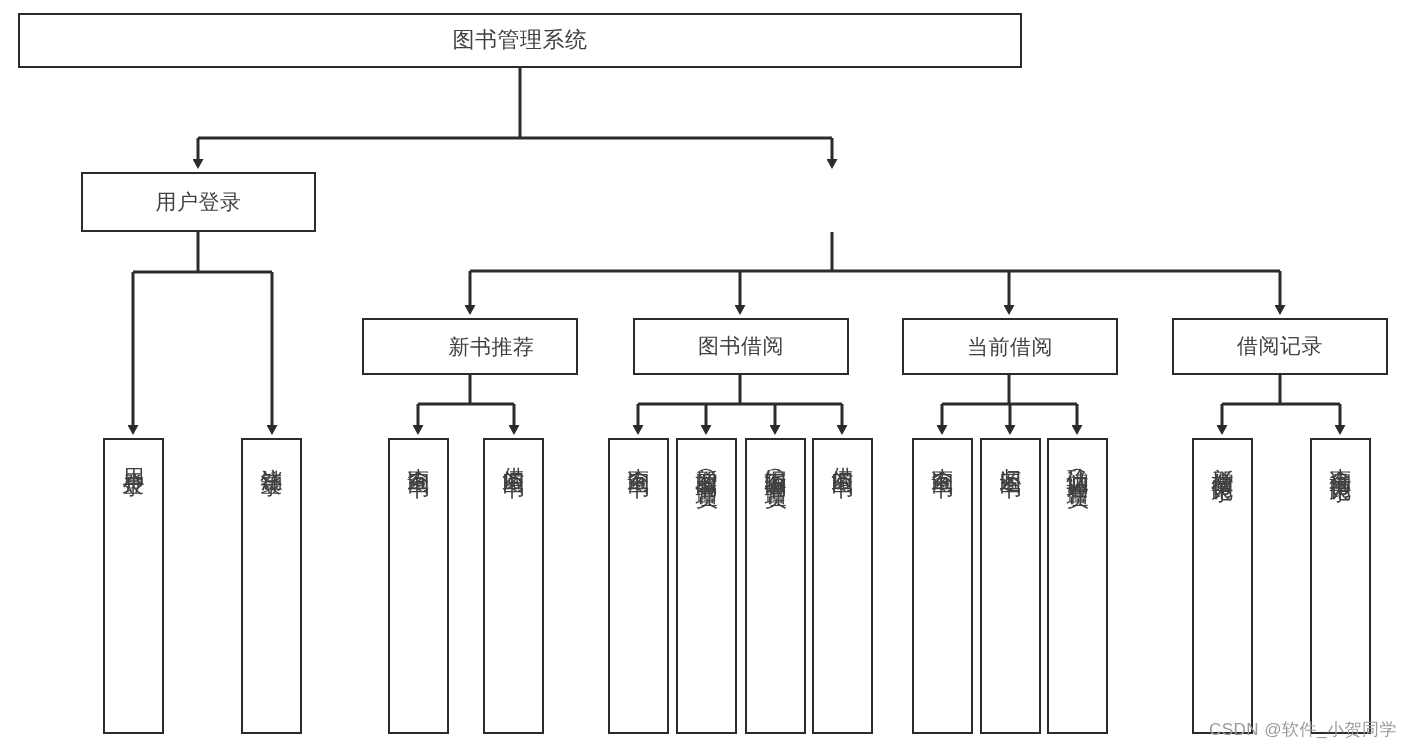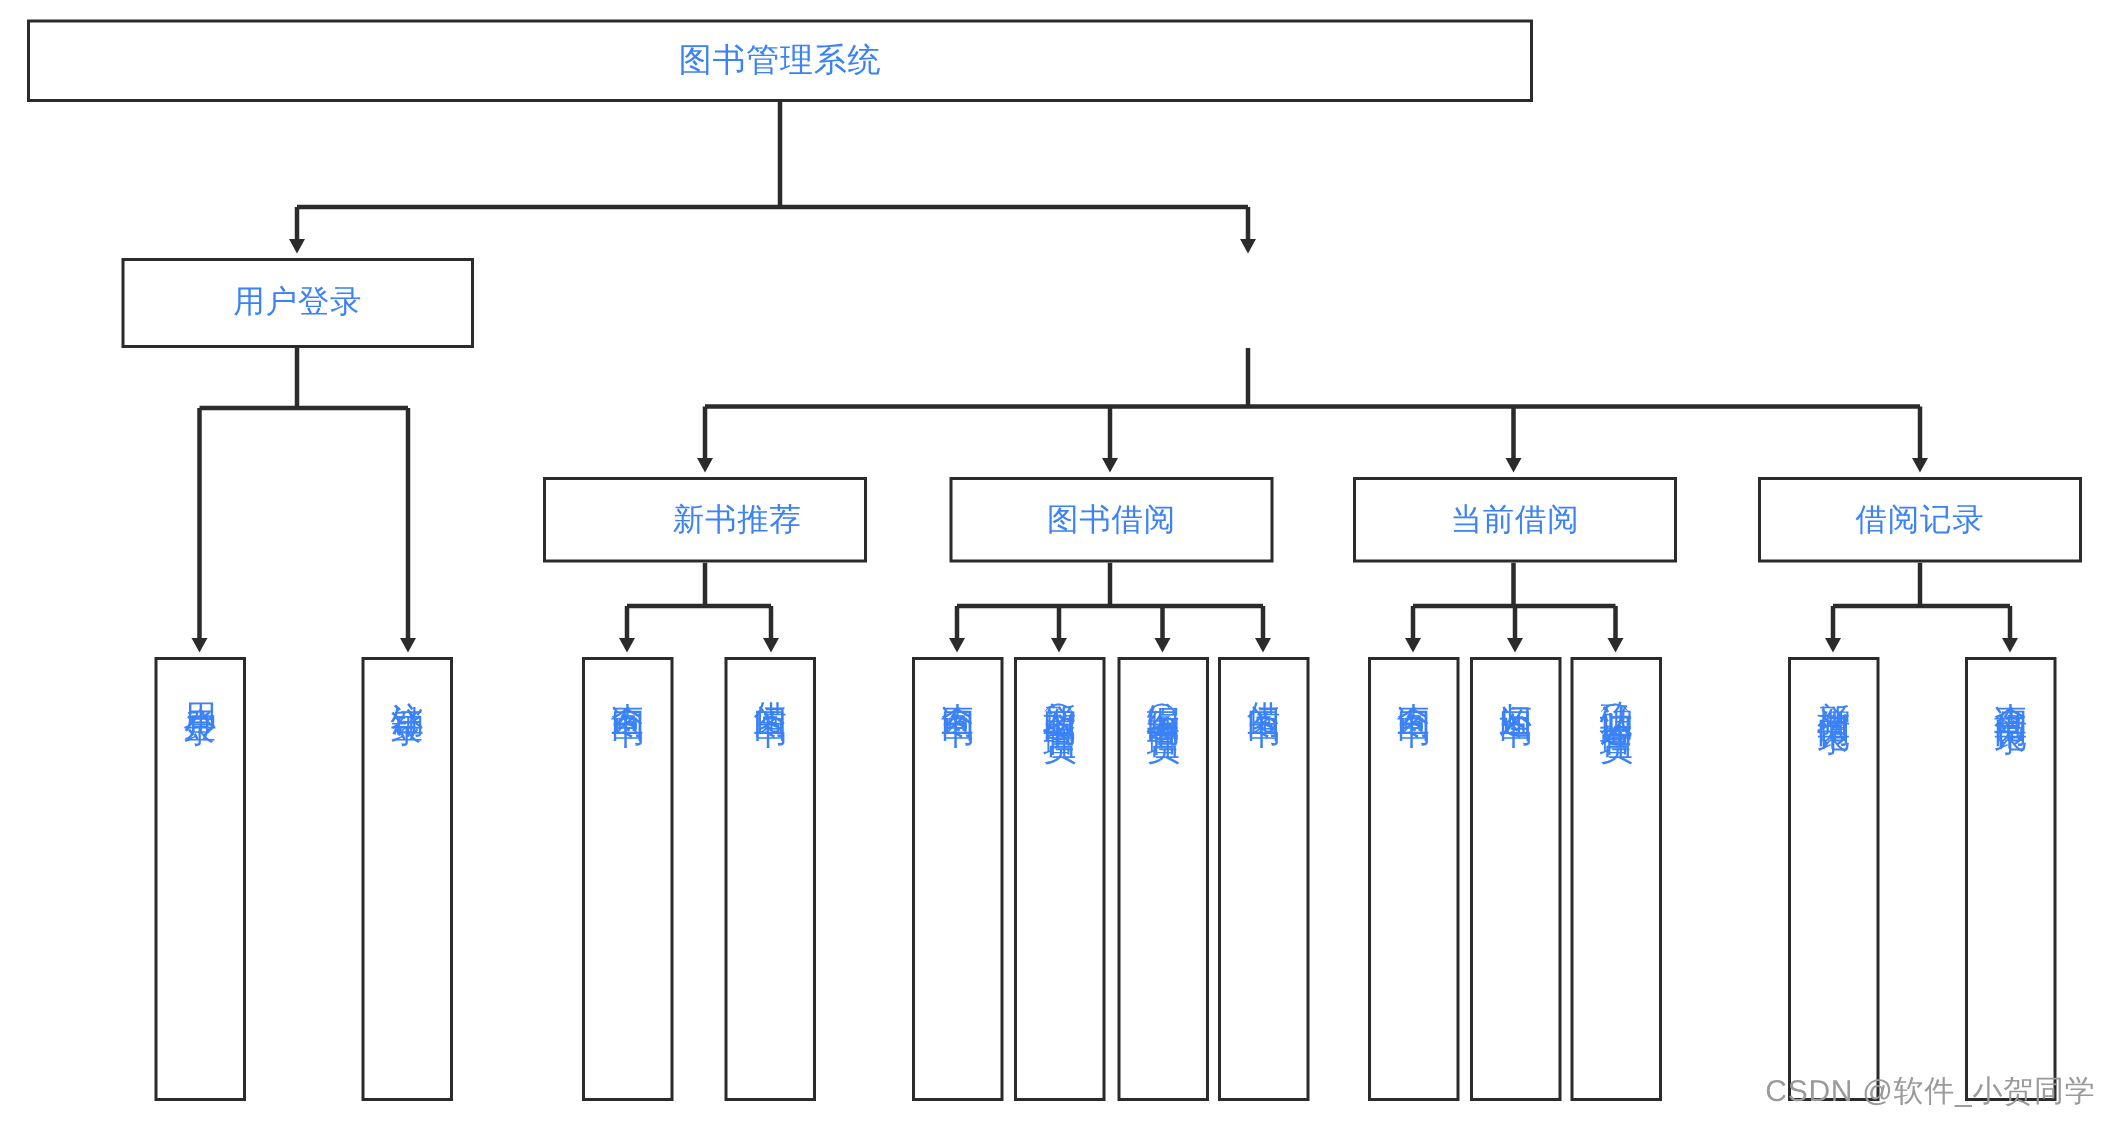--- a/index.html
+++ b/index.html
@@ -27,21 +27,21 @@
     height: 747px;
   }
   .node {
     position: absolute;
     box-sizing: border-box;
     background: #ffffff;
     border: 2.5px solid #2b2b2b;
     display: flex;
     align-items: center;
     justify-content: center;
-    color: #3b82f6;
+    color: #404040;
   }
   .node-label {
     display: block;
     text-align: center;
     line-height: 1.22;
     white-space: pre;
   }
   .node.horizontal .node-label {
     font-size: 21px;
     letter-spacing: 0.5px;
@@ -55,21 +55,21 @@
     text-orientation: upright;
     font-size: 22px;
     letter-spacing: 3px;
     line-height: 1;
   }
   .node.root .node-label { font-size: 22px; }
   #watermark {
     position: absolute;
     right: 8px;
     bottom: 6px;
-    font-size: 20px;
+    font-size: 17px;
     color: #9a9a9a;
     letter-spacing: 0.5px;
     white-space: nowrap;
     pointer-events: none;
   }
 </style>
 </head>
 <body>
 
 <div id="diagram-root">

